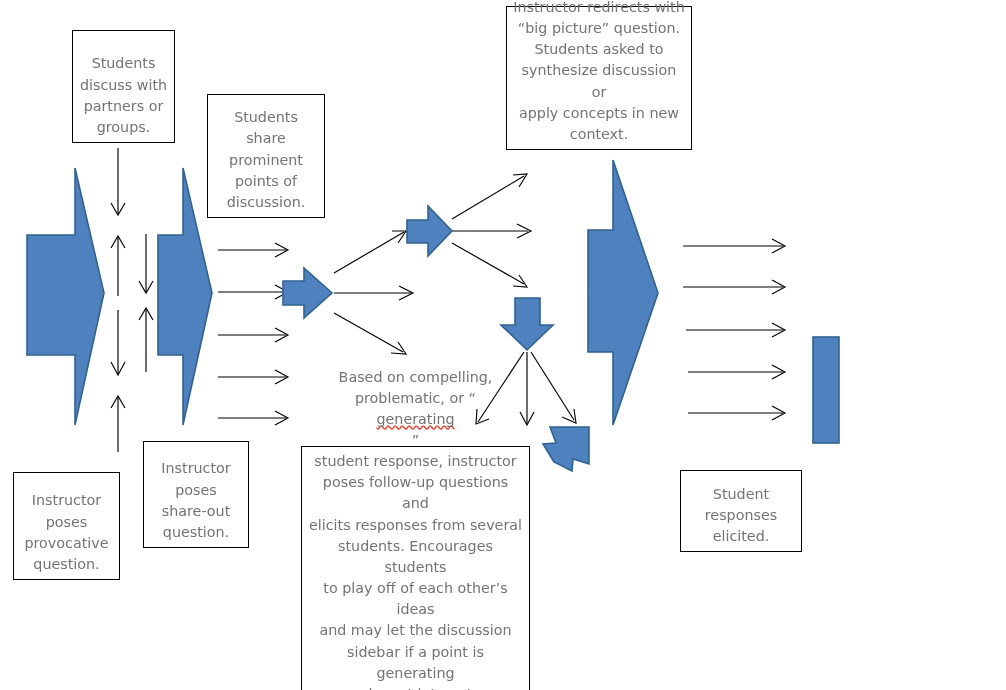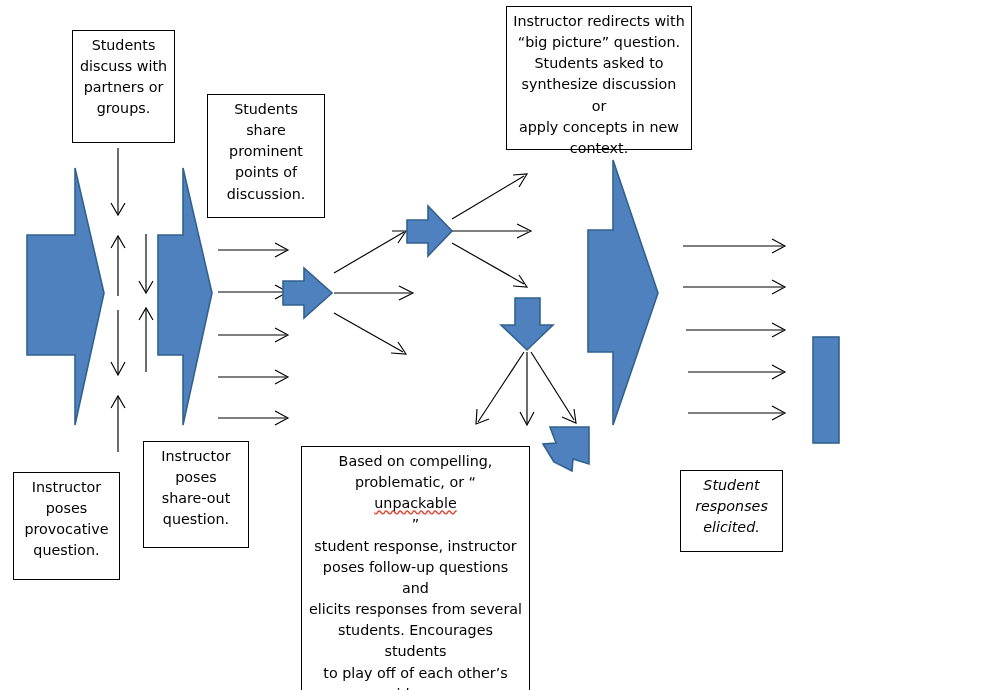--- a/index.html
+++ b/index.html
@@ -12,24 +12,24 @@
     position:relative;
   }
   #canvas{position:relative;width:1006px;height:690px;}
 
   
   .tbox{
     position:absolute;
     box-sizing:border-box;
     border:1px solid #000000;
     background:#ffffff;
-    color:#000000;
+    color:#737373;
     text-align:center;
     display:flex;
-    align-items:flex-start;
+    align-items:flex-end;
     justify-content:center;
     padding:4px 6px;
     line-height:1.48;
     z-index:5;
   }
   .tbox span{display:block;width:100%;}
   .fs14{font-size:14.3px;}
 
   
   svg.layer{position:absolute;left:0;top:0;width:1006px;height:690px;overflow:visible;}
@@ -197,20 +197,20 @@
 
   <div class="tbox fs14" style="left:13px;top:472px;width:107px;height:108px;">
     <span>Instructor<br>poses<br>provocative<br>question.</span>
   </div>
 
   <div class="tbox fs14" style="left:143px;top:441px;width:106px;height:107px;">
     <span>Instructor<br>poses<br>share-out<br>question.</span>
   </div>
 
   <div class="tbox fs14" style="left:301px;top:446px;width:229px;height:264px;">
-    <span>Based on compelling,<br>problematic, or “<span class="squiggle">unpackable</span>”<br>student response, instructor<br>poses follow-up questions and<br>elicits responses from several<br>students.  Encourages students<br>to play off of each other’s ideas<br>and may let the discussion<br>sidebar if a point is generating<br>relevant interest.</span>
-  </div>
-
-  <div class="tbox fs14" style="left:680px;top:470px;width:103px;height:82px;font-style:italic;">
+    <span>Based on compelling,<br>problematic, or “<span class="squiggle">generating</span>”<br>student response, instructor<br>poses follow-up questions and<br>elicits responses from several<br>students.  Encourages students<br>to play off of each other’s ideas<br>and may let the discussion<br>sidebar if a point is generating<br>relevant interest.</span>
+  </div>
+
+  <div class="tbox fs14" style="left:680px;top:470px;width:122px;height:82px;">
     <span>Student<br>responses<br>elicited.</span>
   </div>
 
 </div>
 
 </body></html>

